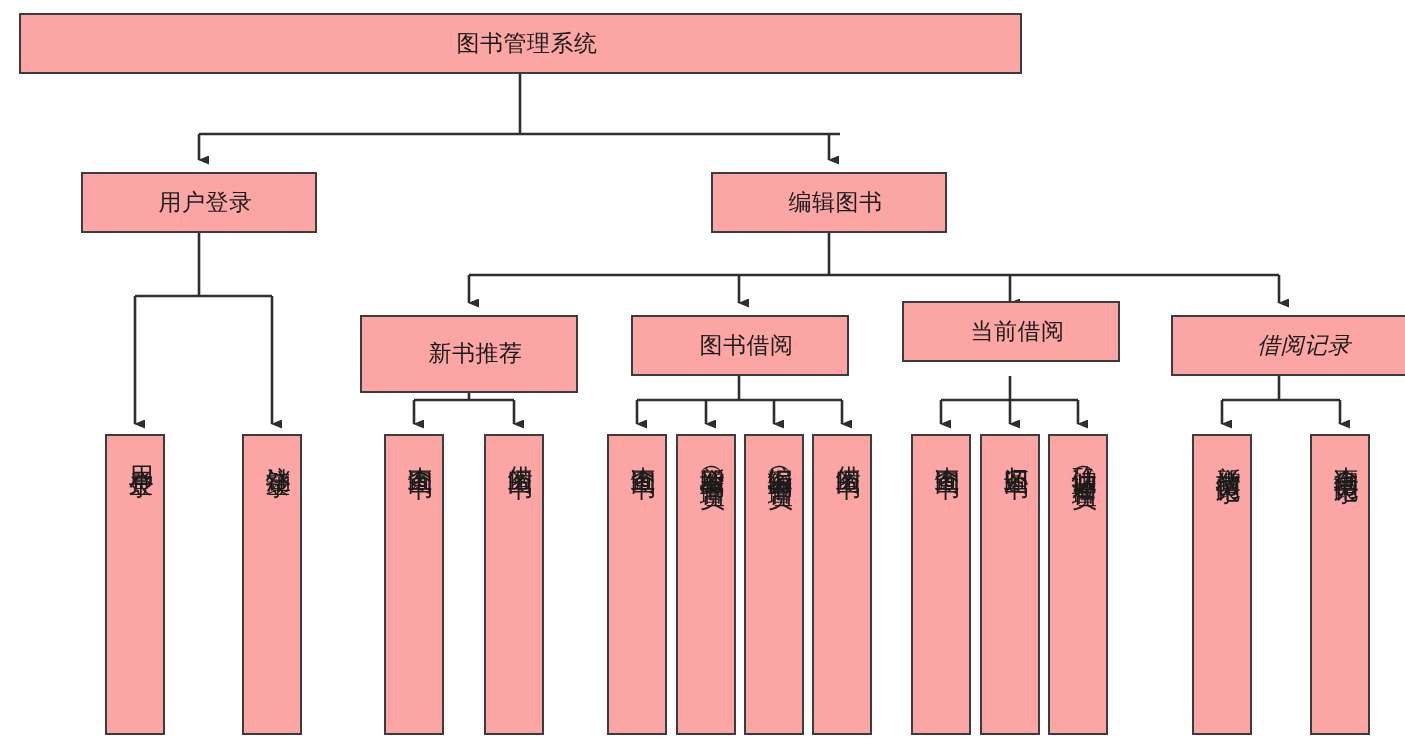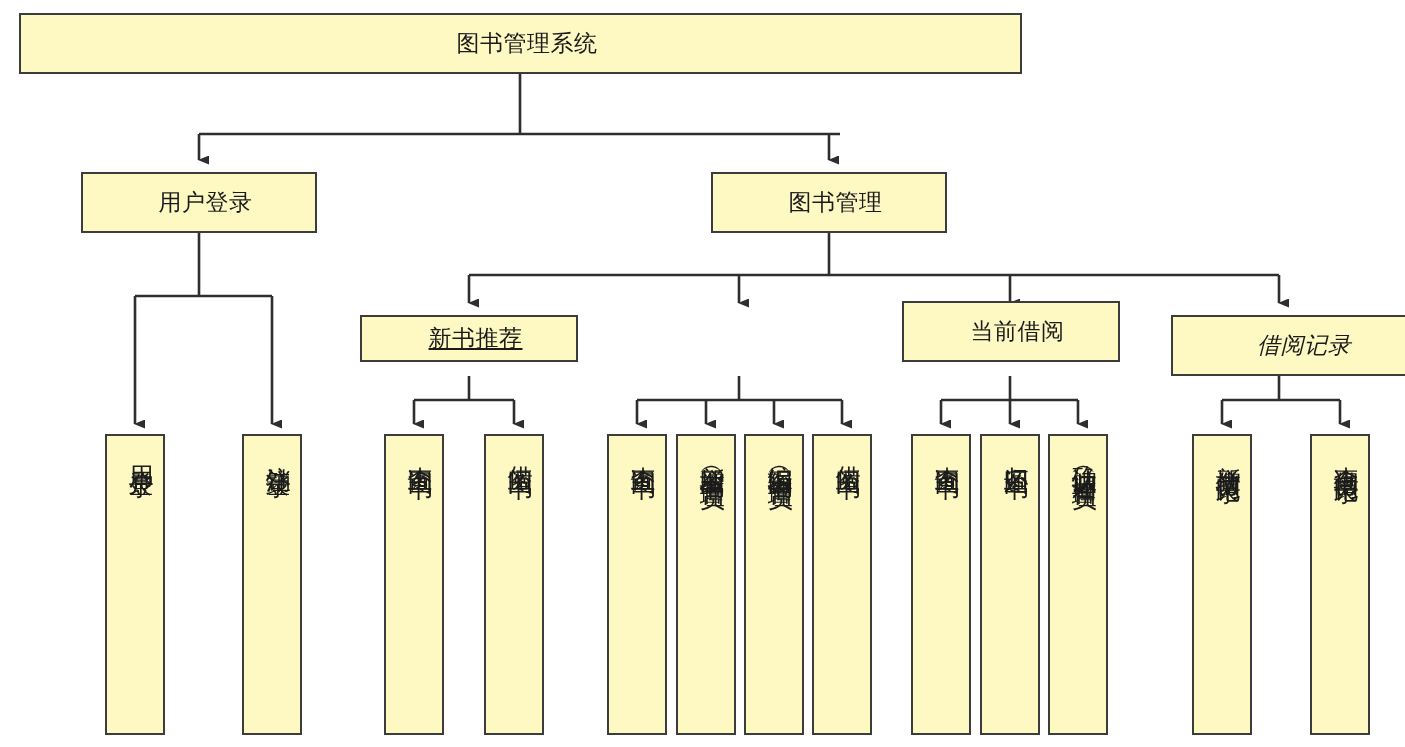--- a/index.html
+++ b/index.html
@@ -6,21 +6,21 @@
   body{
     width:1405px;height:747px;overflow:hidden;
     font-family:"Liberation Sans","DejaVu Sans",sans-serif;
   }
   #canvas{position:relative;width:1405px;height:747px;background:#fff;}
   svg.links{position:absolute;left:0;top:0;width:1405px;height:747px;pointer-events:none;}
   .node{
     position:absolute;
     box-sizing:border-box;
     border:2px solid #3c3c3c;
-    background:#fef9c3;
+    background:#fca5a5;
     display:flex;
     align-items:center;
     justify-content:center;
     color:#1b1b1b;
     padding-left:13px;
   }
   .node .label{
     white-space:pre;
     line-height:1.02;
     letter-spacing:0.5px;
@@ -107,25 +107,28 @@
   </svg>
 
   <div class="node horiz" style="left:19px;top:13px;width:1003px;height:61px;">
     <span class="label">图书管理系统</span>
   </div>
 
   <div class="node horiz" style="left:81px;top:172px;width:236px;height:61px;">
     <span class="label">用户登录</span>
   </div>
   <div class="node horiz" style="left:711px;top:172px;width:236px;height:61px;">
-    <span class="label">图书管理</span>
+    <span class="label">编辑图书</span>
   </div>
 
-  <div class="node horiz" style="left:360px;top:315px;width:218px;height:47px;text-decoration:underline;">
+  <div class="node horiz" style="left:360px;top:315px;width:218px;height:78px;">
     <span class="label">新书推荐</span>
+  </div>
+  <div class="node horiz" style="left:631px;top:315px;width:218px;height:61px;">
+    <span class="label">图书借阅</span>
   </div>
   <div class="node horiz" style="left:902px;top:301px;width:218px;height:61px;">
     <span class="label">当前借阅</span>
   </div>
   <div class="node horiz" style="left:1171px;top:315px;width:253px;height:61px;font-style:italic;">
     <span class="label">借阅记录</span>
   </div>
 
   <div class="node vert" style="left:105px;top:434px;width:60px;height:301px;">
     <span class="label">用户登录</span>

